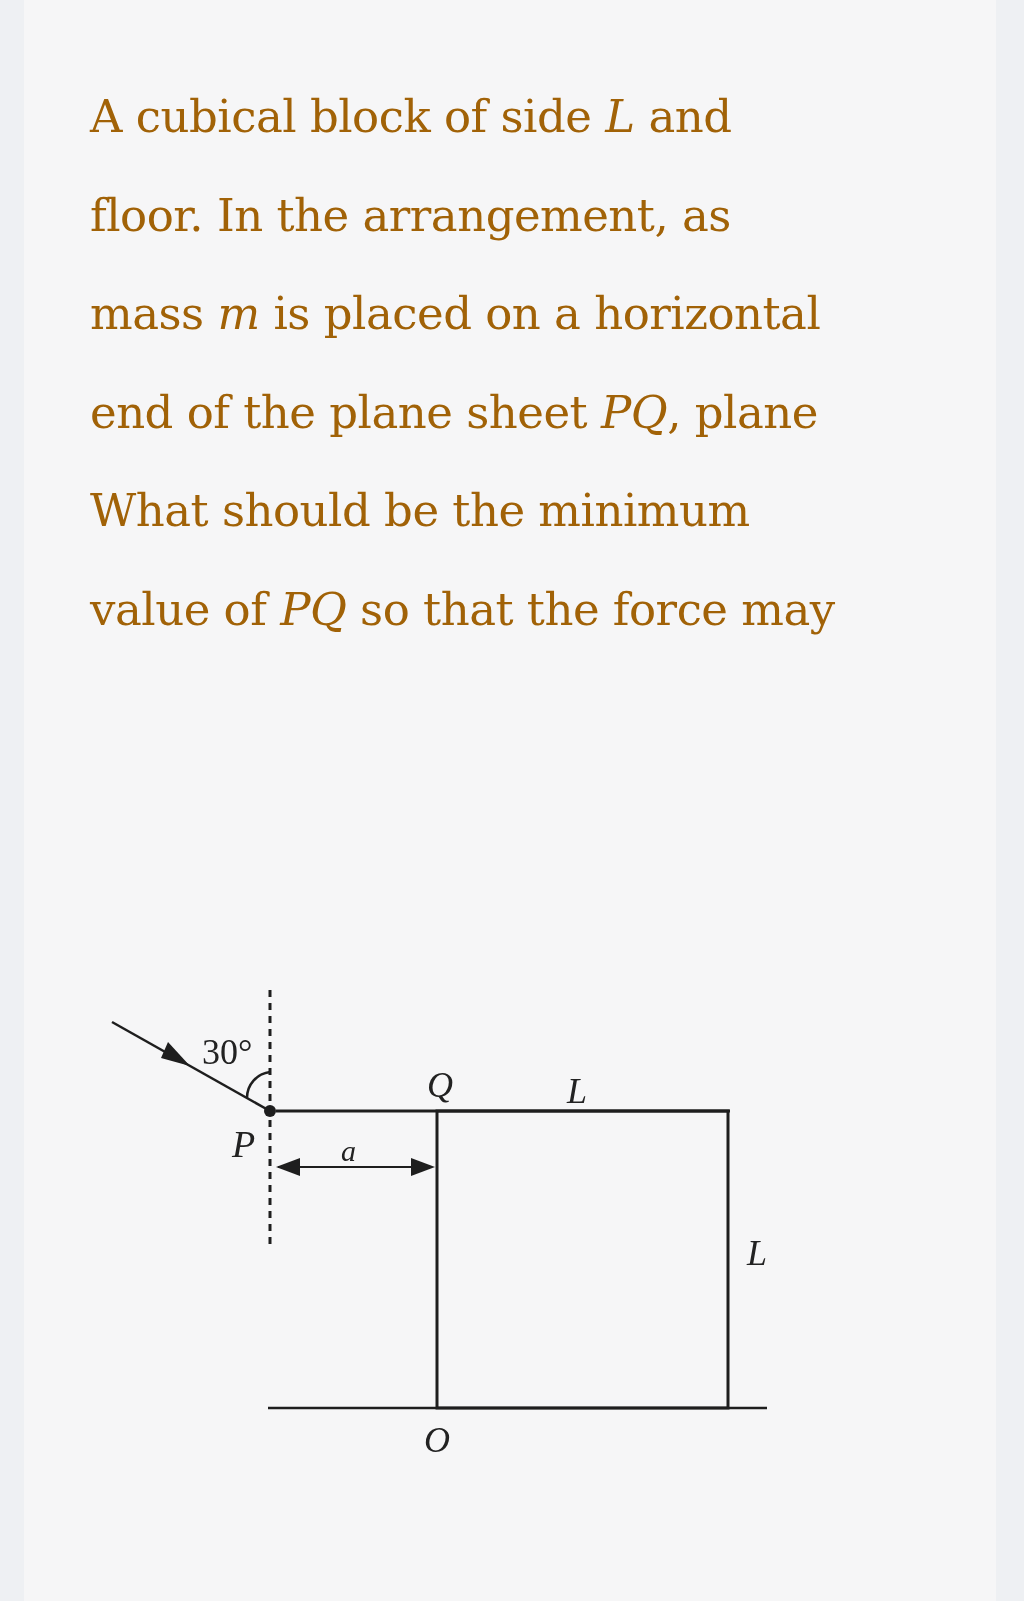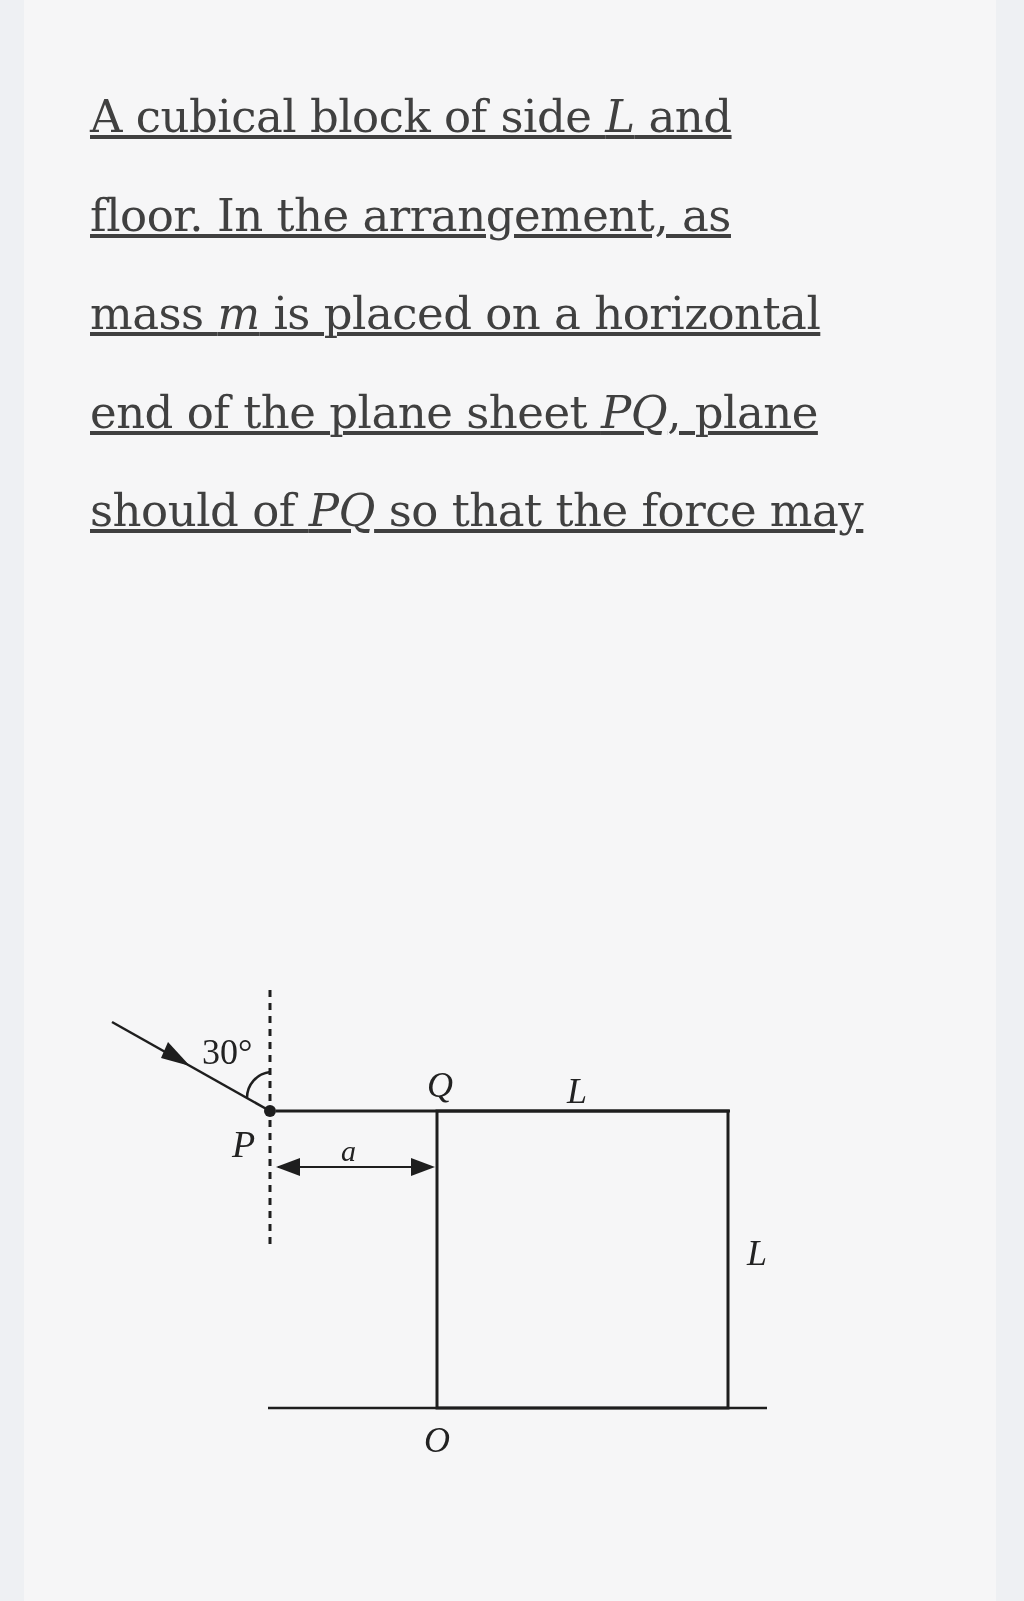--- a/index.html
+++ b/index.html
@@ -8,25 +8,24 @@
     background: #eef0f3;
     position: relative; overflow: hidden;
     font-family: "DejaVu Serif", "Liberation Serif", serif;
   }
   .card {
     position: absolute; left: 24px; top: 0; width: 972px; height: 1601px;
     background: #f6f6f7;
   }
   .question {
     position: absolute; left: 90px; top: 68px; width: 830px;
-    color: #404040;
+    color: #a16207;
     font-size: 45px;
     line-height: 98.5px;
     letter-spacing: -0.5px;
-    text-decoration: underline;
   }
   .line { display: block; white-space: nowrap; height: 98.5px; }
   .math {
     font-family: "DejaVu Serif", "Liberation Serif", serif;
     font-style: italic;
   }
   .diagram { position: absolute; left: 0; top: 0; }
   .lbl {
     font-family: "Liberation Serif", "DejaVu Serif", serif;
     font-style: italic; fill: #222;
@@ -36,21 +35,22 @@
 </head>
 <body>
 
 <div class="card"></div>
 
 <div class="question">
   <span class="line"><span>A cubical block of side </span><span class="math">L</span><span> and</span></span>
   <span class="line"><span>floor. In the arrangement, as</span></span>
   <span class="line"><span>mass </span><span class="math">m</span><span> is placed on a horizontal</span></span>
   <span class="line"><span>end of the plane sheet </span><span class="math">PQ</span><span>, plane</span></span>
-  <span class="line"><span>should of </span><span class="math">PQ</span><span> so that the force may</span></span>
+  <span class="line"><span>What should be the minimum</span></span>
+  <span class="line"><span>value of </span><span class="math">PQ</span><span> so that the force may</span></span>
 </div>
 
 <svg class="diagram" width="1024" height="1601" viewBox="0 0 1024 1601">
 
   <line x1="270" y1="990" x2="270" y2="1248" stroke="#1e1e1e" stroke-width="3" stroke-dasharray="7,6"></line>
 
   <line x1="112" y1="1022" x2="270" y2="1111" stroke="#1e1e1e" stroke-width="2.5"></line>
   <polygon points="190,1066 168,1042 161,1058" fill="#1e1e1e"></polygon>
 
   <path d="M 247 1098 A 26 26 0 0 1 270 1072" fill="none" stroke="#1e1e1e" stroke-width="2.5"></path>

